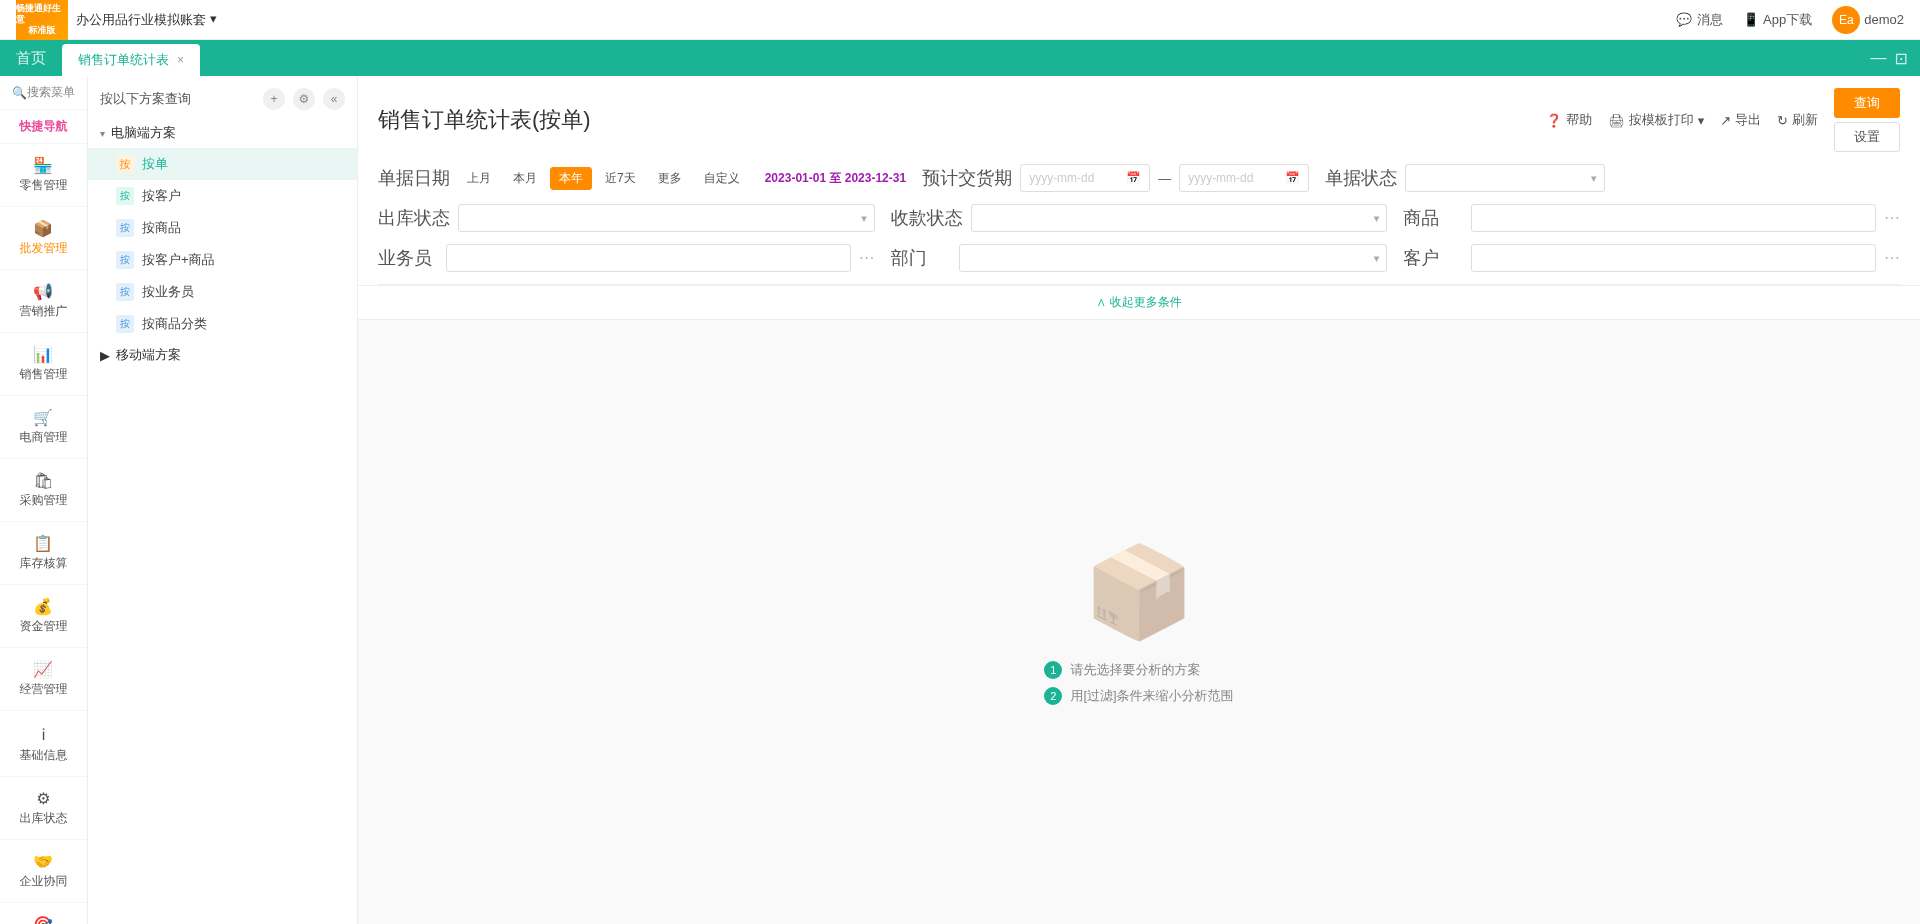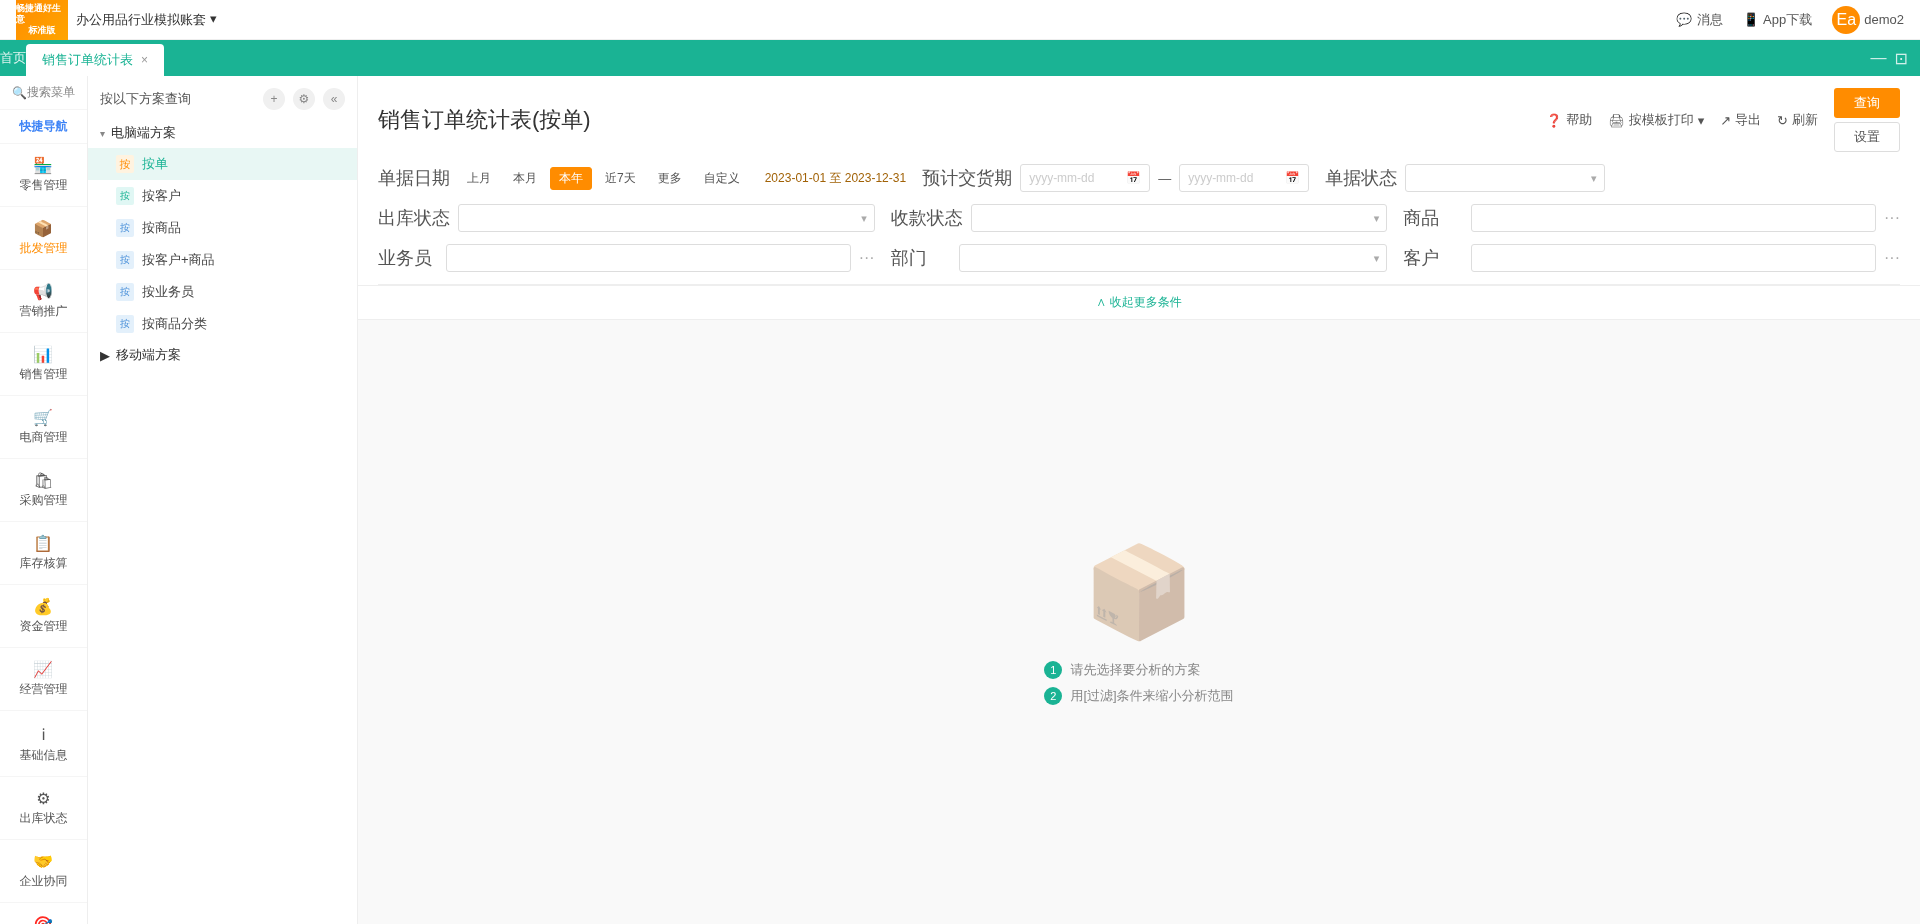--- a/index.html
+++ b/index.html
@@ -20,35 +20,35 @@
     .logo-box {
       width: 52px; height: 40px;
       background: linear-gradient(135deg, #ff8c00, #ffa500);
       display: flex; align-items: center; justify-content: center;
       color: white; font-size: 10px; font-weight: bold;
       flex-direction: column; line-height: 1.2;
     }
     .topbar-dropdown { font-size: 13px; color: #333; display: flex; gap: 4px; cursor: pointer; }
     .topbar-right { display: flex; align-items: center; gap: 20px; }
     .topbar-icon-btn { display: flex; align-items: center; gap: 4px; color: #555; font-size: 13px; cursor: pointer; }
-    .user-avatar { width: 28px; height: 28px; border-radius: 50%; background: #ff8c00; display: flex; align-items: center; justify-content: center; color: white; font-size: 16px; }
+    .user-avatar { width: 28px; height: 28px; border-radius: 50%; background: #ff8c00; display: flex; align-items: center; justify-content: center; color: white; font-size: 12px; }
 
     
     .tabbar {
       height: 36px;
       background: #1ab394;
       display: flex;
       align-items: stretch;
       position: fixed; top: 40px; left: 0; right: 0; z-index: 99;
     }
     .tab-home {
-      padding: 0 0;
+      padding: 0 16px;
       display: flex; align-items: center;
       color: rgba(255,255,255,0.85);
-      font-size: 13px; cursor: pointer; justify-content: center;
+      font-size: 15px; cursor: pointer; justify-content: center;
     }
     .tab-active {
       background: #fff;
       padding: 0 16px;
       display: flex; align-items: center; gap: 8px;
       color: #1ab394;
       font-size: 13px; cursor: pointer;
       border-radius: 4px 4px 0 0;
       margin-top: 4px;
     }
@@ -80,21 +80,21 @@
     .sidebar-item .s-icon { font-size: 16px; margin-bottom: 2px; }
     .sidebar-search {
       padding: 8px;
       display: flex; align-items: center; justify-content: center;
       font-size: 12px; color: #888; cursor: pointer;
       border-bottom: 1px solid #f5f5f5;
     }
     .sidebar-nav {
       padding: 8px;
       display: flex; align-items: center; justify-content: center;
-      font-size: 12px; color: #3b82f6; cursor: pointer;
+      font-size: 12px; color: #ec4899; cursor: pointer;
       border-bottom: 1px solid #f5f5f5; font-weight: bold;
     }
 
     
     .main { flex: 1; overflow: hidden; display: flex; }
 
     
     .scheme-panel {
       width: 270px;
       background: #fff;
@@ -166,21 +166,21 @@
     .filter-label { font-size: 18px; color: #555; white-space: nowrap; min-width: 60px; }
     .date-btns { display: flex; gap: 4px; align-items: center; }
     .date-btn {
       padding: 2px 8px; border-radius: 3px;
       font-size: 12px; color: #555; cursor: pointer;
       border: 1px solid transparent;
     }
     .date-btn.active {
       background: #ff8c00; color: #fff; border-color: #ff8c00;
     }
-    .date-range { font-size: 12px; color: #a16207; margin-left: 8px; }
+    .date-range { font-size: 12px; color: #a21caf; margin-left: 8px; font-weight: bold; }
     .field-input {
       flex: 1; border: 1px solid #ddd; border-radius: 3px;
       padding: 4px 8px; font-size: 13px; outline: none;
       height: 28px;
     }
     .field-dots { color: #aaa; font-size: 16px; cursor: pointer; }
     .date-input {
       border: 1px solid #ddd; border-radius: 3px;
       padding: 0 8px; font-size: 12px; color: #bbb;
       height: 28px; width: 130px; display: flex; align-items: center; justify-content: space-between;

